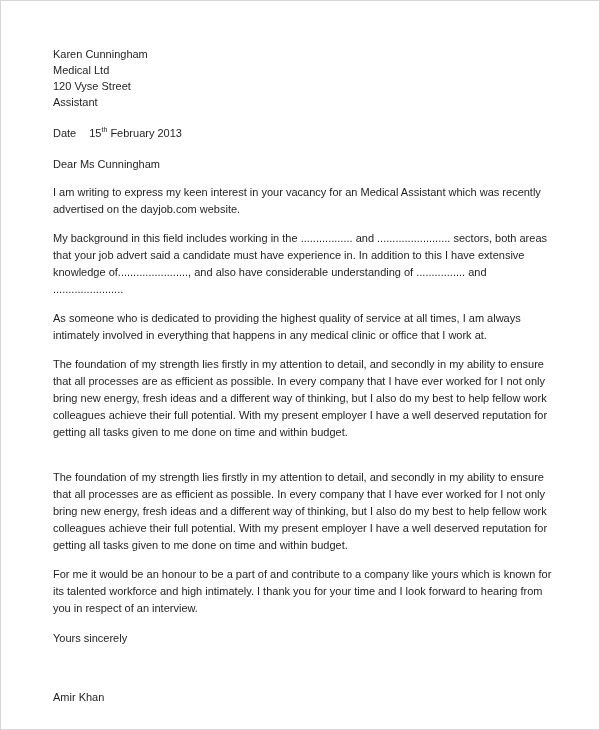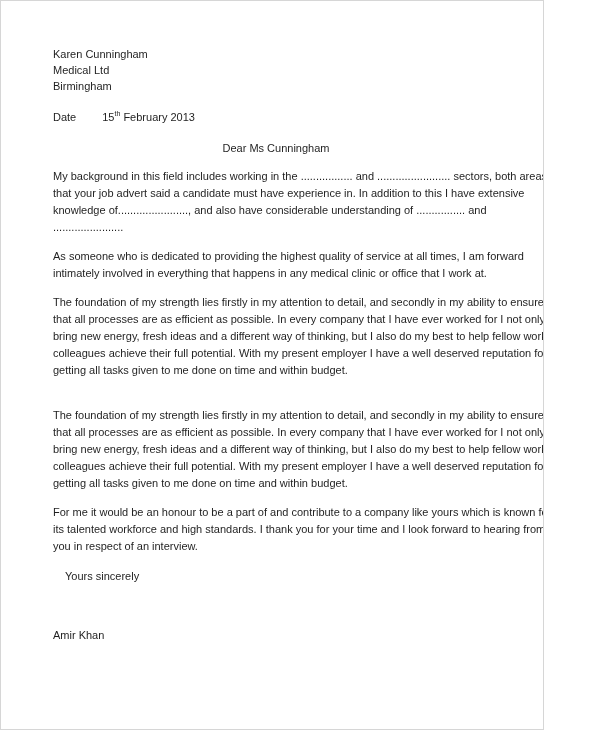--- a/index.html
+++ b/index.html
@@ -1,89 +1,90 @@
 <!DOCTYPE html>
 <html><head>
 <meta charset="utf-8">
 <style>
   html, body {
     margin: 0;
     padding: 0;
     background: #ffffff;
   }
   .page {
-    width: 544px;
+    width: 600px;
     height: 730px;
     box-sizing: border-box;
     background: #ffffff;
     border: 1px solid #d6d6d6;
     padding: 45px 44px 0 52px;
     font-family: "Liberation Sans", "DejaVu Sans", sans-serif;
     font-size: 11px;
     color: #1f1f1f;
     overflow: hidden;
   }
   .addr-line {
     line-height: 16px;
     white-space: nowrap;
   }
   .date-line {
     margin-top: 15px;
     line-height: 16px;
   }
   .date-label {
-    margin-right: 26px;
+    margin-right: 13px;
   }
   .date-line sup {
     font-size: 7px;
     line-height: 0;
   }
   .salutation {
     margin: 15px 0 0 0;
     line-height: 16px;
-    text-align: center;
   }
   p.para {
     margin: 12px 0 0 0;
     line-height: 17px;
     width: 504px;
   }
   p.extra-gap {
     margin-top: 28px;
   }
   .closing {
-    margin: 13px 0 0 12px;
+    margin: 13px 0 0 0;
     line-height: 16px;
   }
   .sender-block {
     margin-top: 43px;
   }
 </style>
 </head>
 <body>
 
 <div class="page">
 
   <div class="recipient-block">
     <div class="addr-line">Karen Cunningham</div>
     <div class="addr-line">Medical Ltd</div>
-    <div class="addr-line">Birmingham</div>
+    <div class="addr-line">120 Vyse Street</div>
+    <div class="addr-line">Assistant</div>
   </div>
 
   <div class="date-line">
     <span class="date-label">Date</span><span>15</span><sup>th</sup><span> February 2013</span>
   </div>
 
   <p class="salutation">Dear Ms Cunningham</p>
 
+  <p class="para">I am writing to express my keen interest in your vacancy for an Medical Assistant which was recently advertised on the dayjob.com website.</p>
   <p class="para">My background in this field includes working in the ................. and ........................ sectors, both areas that your job advert said a candidate must have experience in. In addition to this I have extensive knowledge of......................., and also have considerable understanding of ................ and .......................</p>
-  <p class="para">As someone who is dedicated to providing the highest quality of service at all times, I am forward intimately involved in everything that happens in any medical clinic or office that I work at.</p>
+  <p class="para">As someone who is dedicated to providing the highest quality of service at all times, I am always intimately involved in everything that happens in any medical clinic or office that I work at.</p>
   <p class="para">The foundation of my strength lies firstly in my attention to detail, and secondly in my ability to ensure that all processes are as efficient as possible. In every company that I have ever worked for I not only bring new energy, fresh ideas and a different way of thinking, but I also do my best to help fellow work colleagues achieve their full potential. With my present employer I have a well deserved reputation for getting all tasks given to me done on time and within budget.</p>
   <p class="para extra-gap">The foundation of my strength lies firstly in my attention to detail, and secondly in my ability to ensure that all processes are as efficient as possible. In every company that I have ever worked for I not only bring new energy, fresh ideas and a different way of thinking, but I also do my best to help fellow work colleagues achieve their full potential. With my present employer I have a well deserved reputation for getting all tasks given to me done on time and within budget.</p>
-  <p class="para">For me it would be an honour to be a part of and contribute to a company like yours which is known for its talented workforce and high standards. I thank you for your time and I look forward to hearing from you in respect of an interview.</p>
+  <p class="para">For me it would be an honour to be a part of and contribute to a company like yours which is known for its talented workforce and high intimately. I thank you for your time and I look forward to hearing from you in respect of an interview.</p>
 
   <p class="closing">Yours sincerely</p>
 
   <div class="sender-block">
     <div class="addr-line">Amir Khan</div>
 
   </div>
 
 </div>
 

